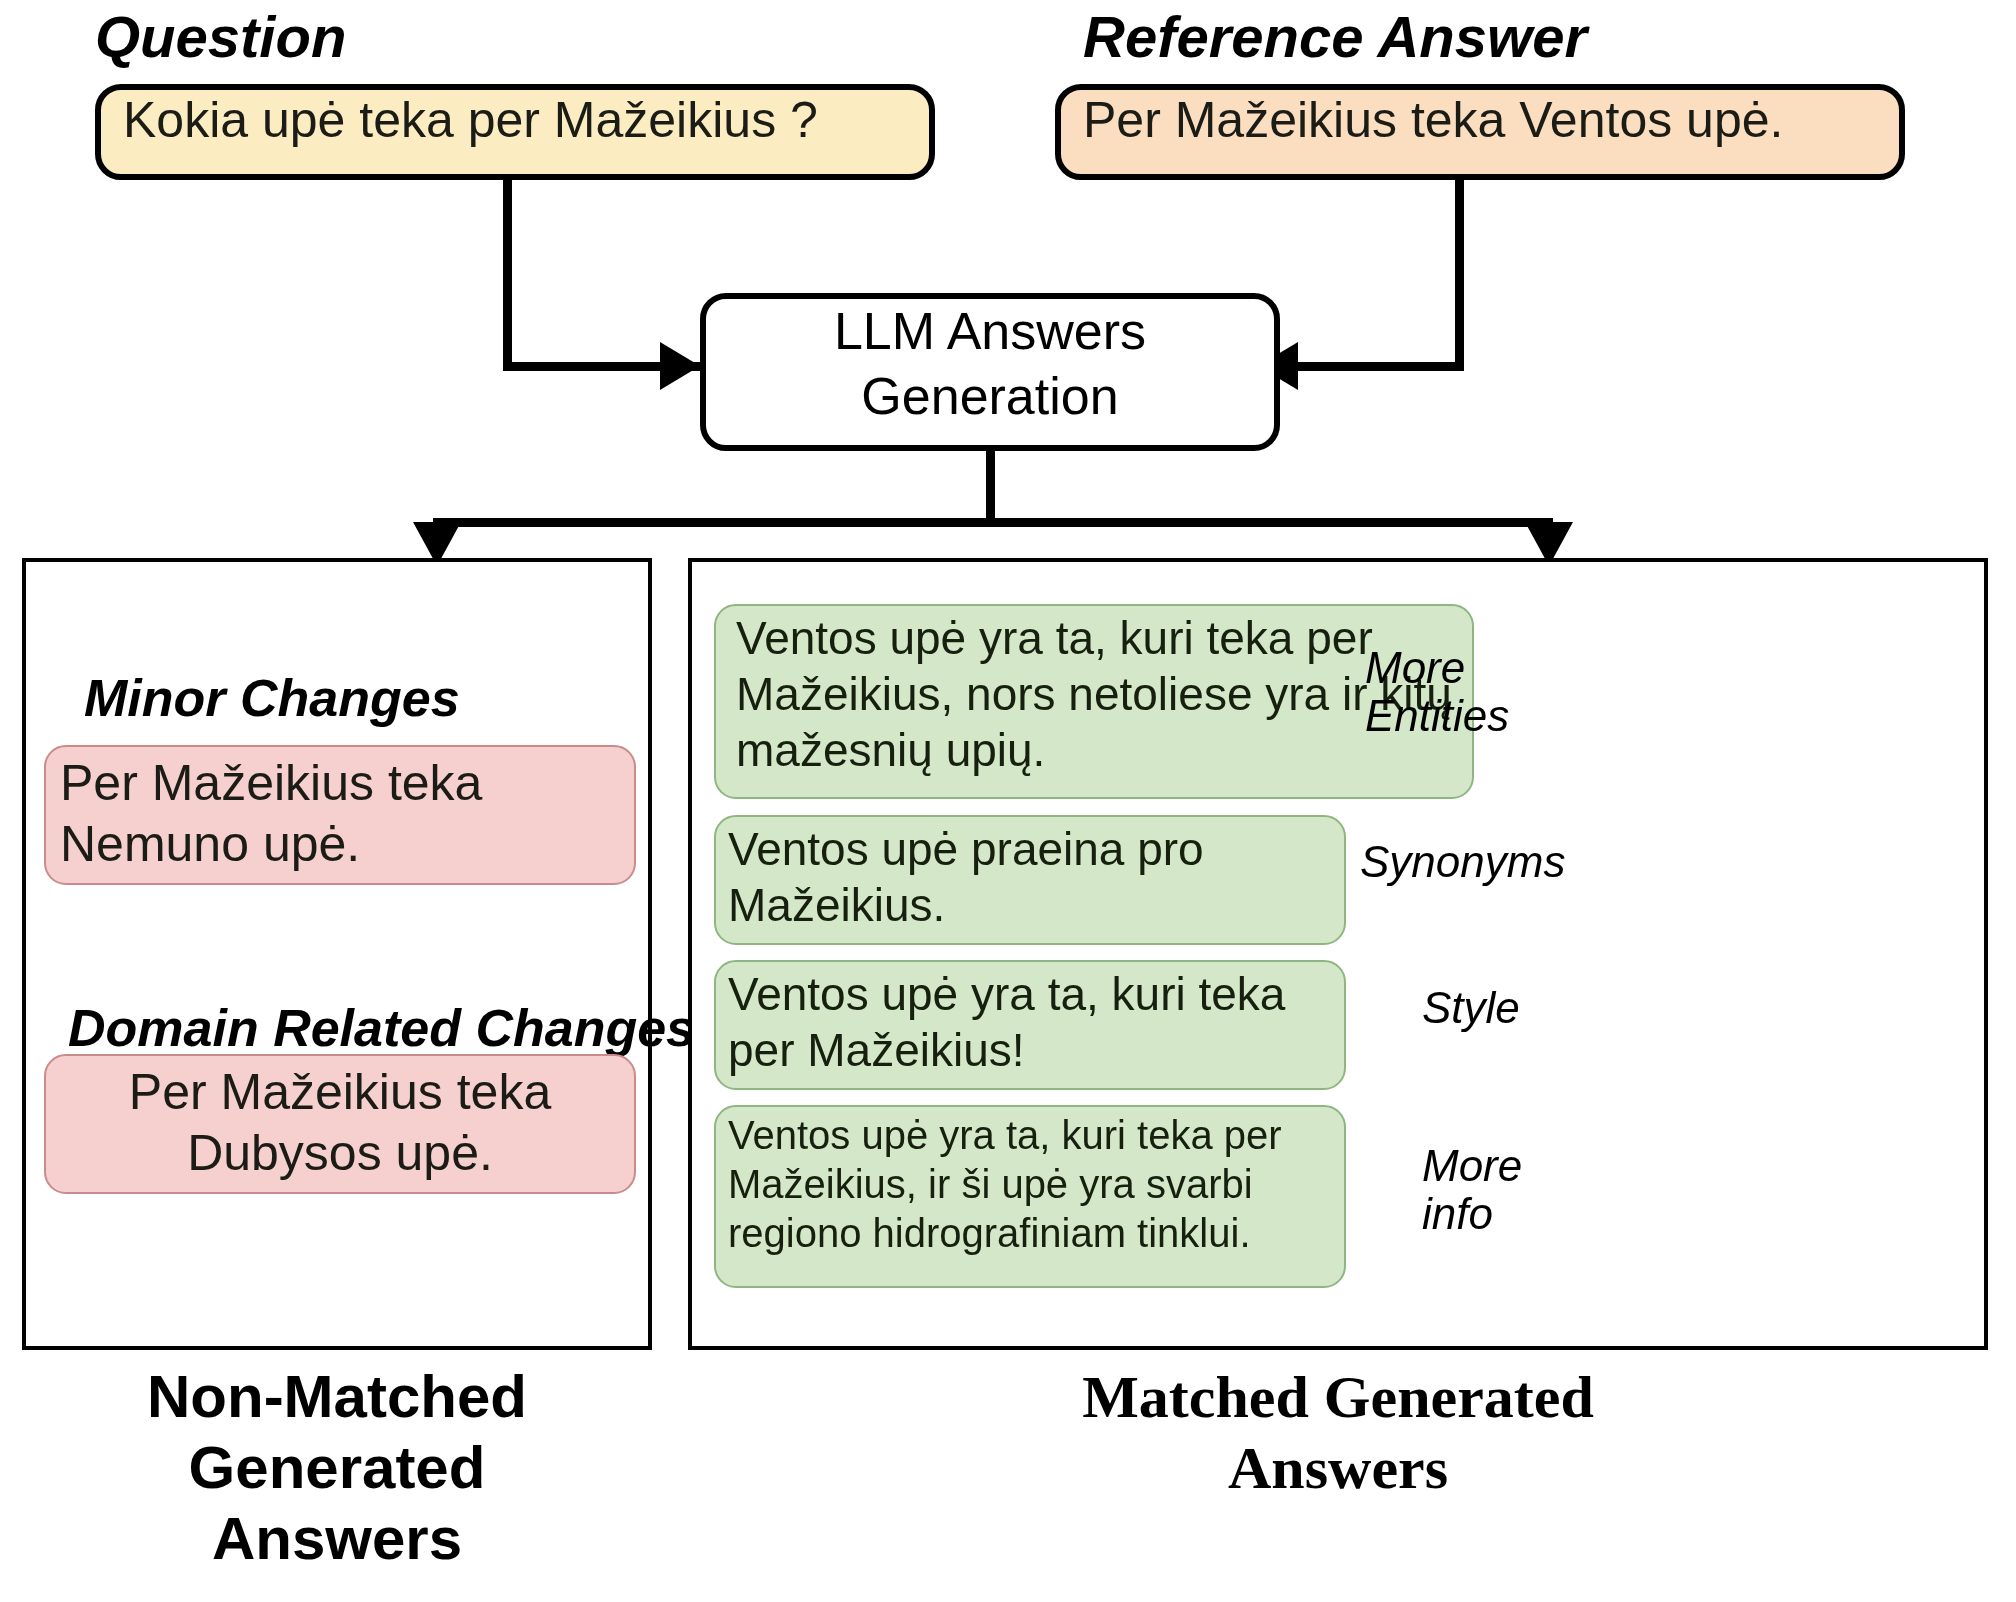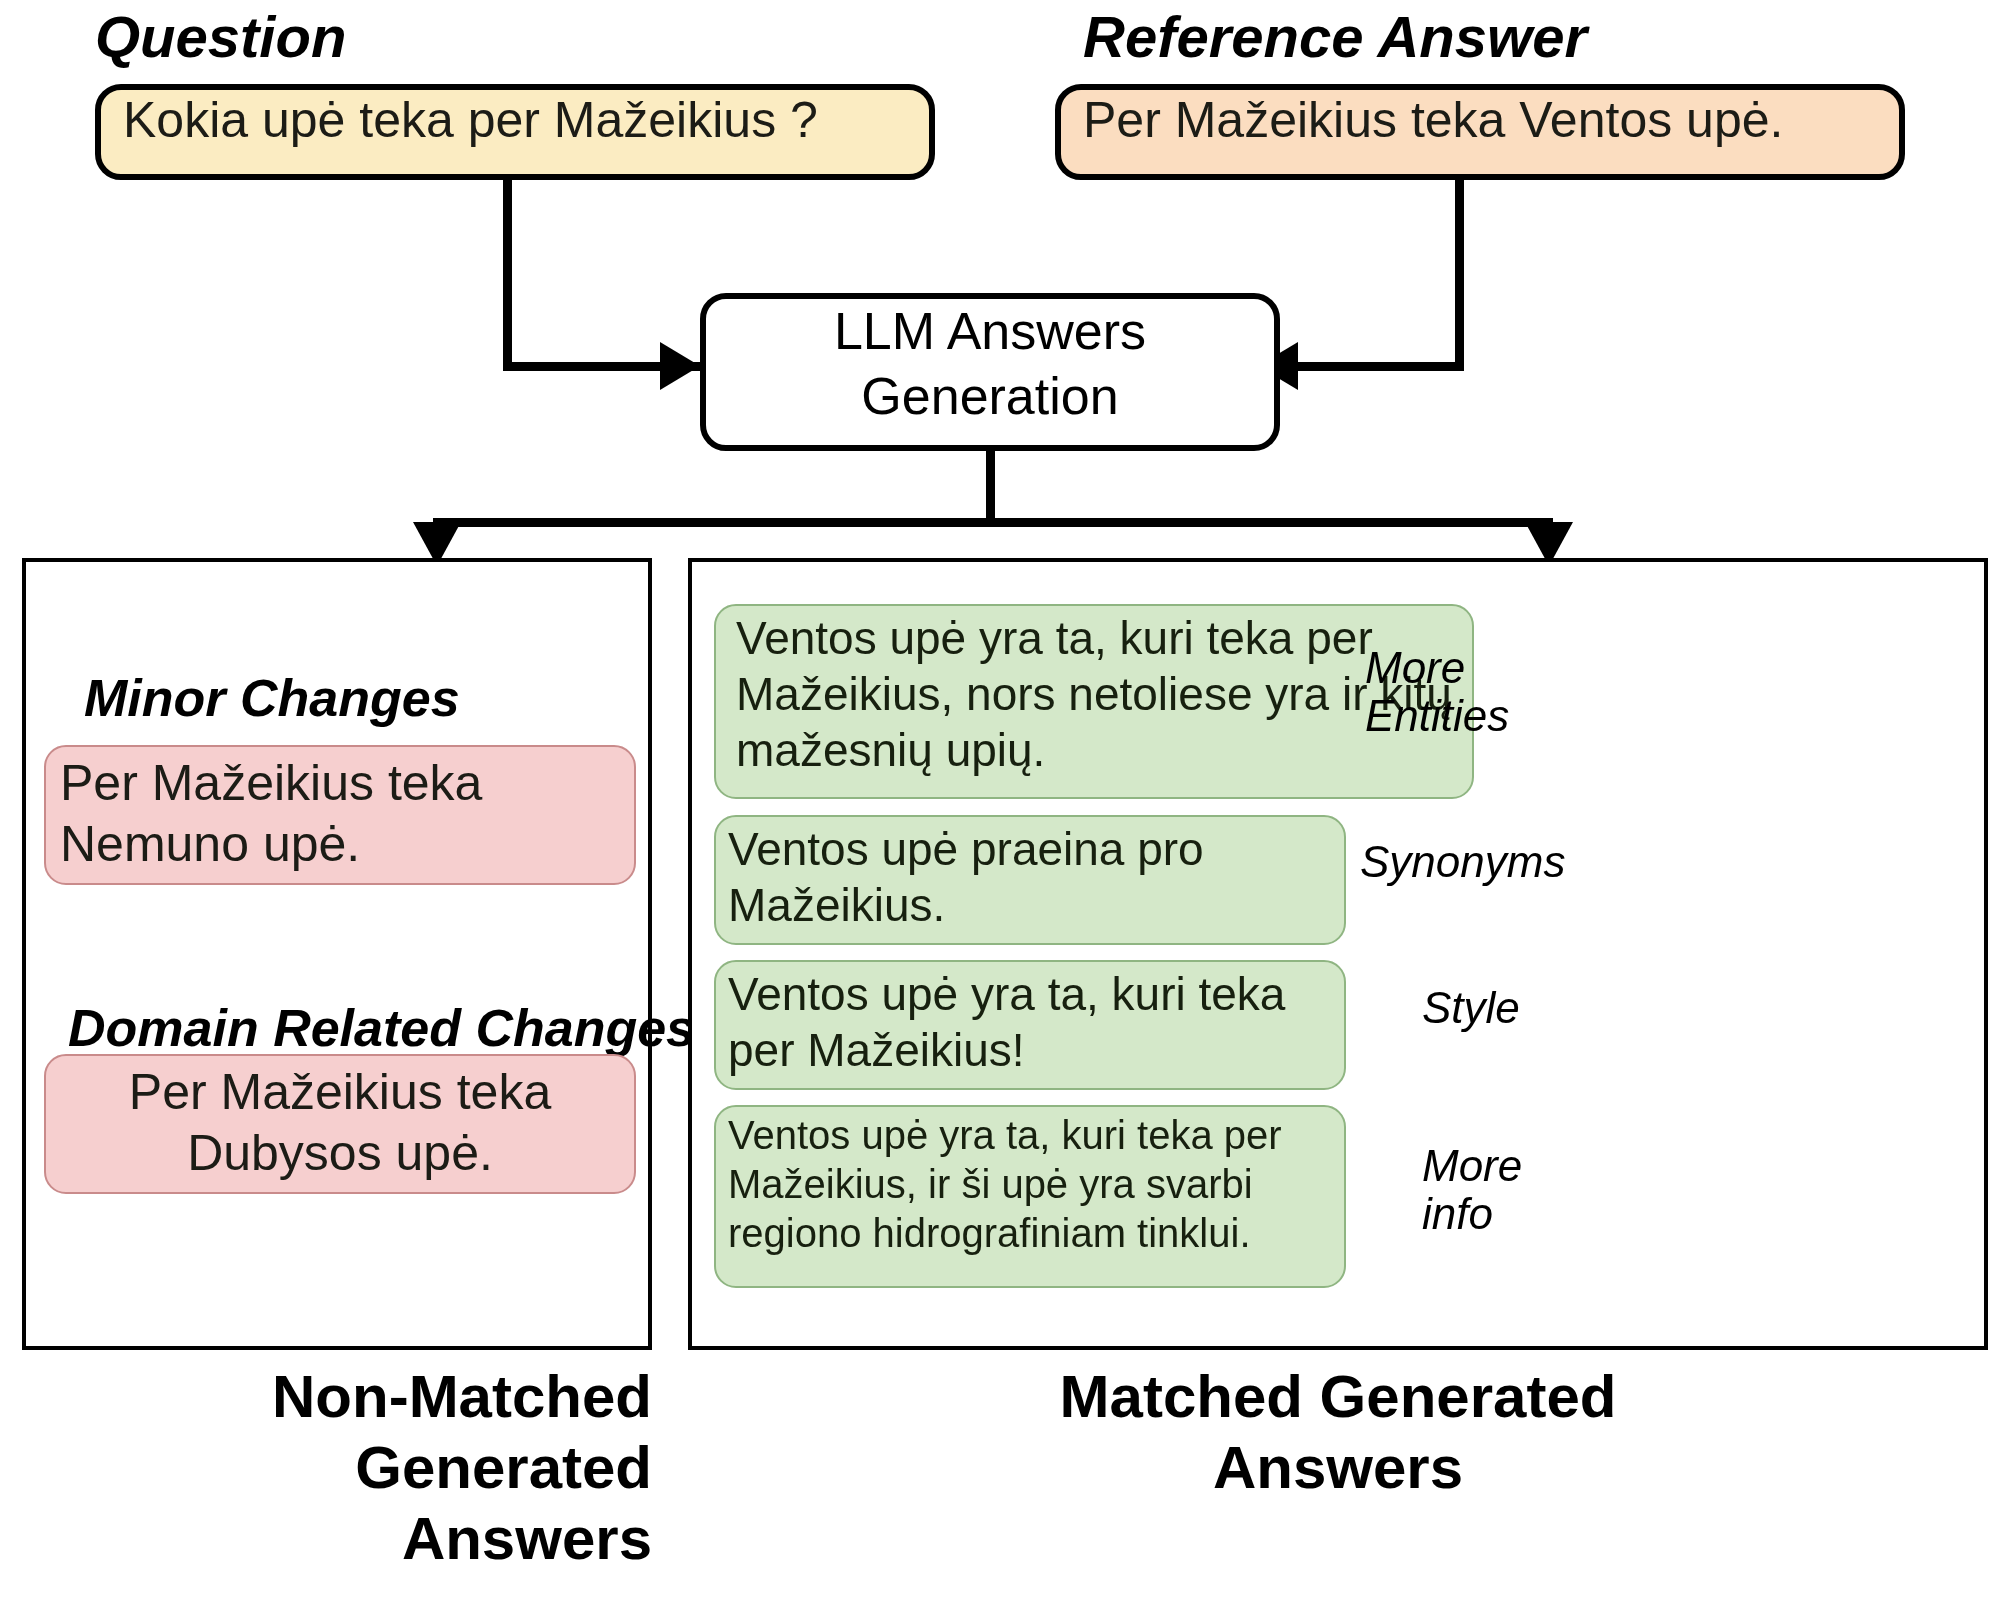--- a/index.html
+++ b/index.html
@@ -197,19 +197,19 @@
     </div>
     <div class="abs tag" style="left:730px; top:422px;">Style</div>
 
     <div class="abs rbox rbox-green small" style="left:22px; top:543px; width:632px; height:183px;">
       <span>Ventos upė yra ta, kuri teka per Mažeikius, ir ši upė yra svarbi regiono hidrografiniam tinklui.</span>
     </div>
     <div class="abs tag" style="left:730px; top:580px;">More
 info</div>
   </div>
 
-  <div class="abs caption" style="left:22px; top:1362px; width:630px;text-align:right;">Non-Matched Generated
+  <div class="abs caption" style="left:22px; top:1362px; width:630px;">Non-Matched Generated
 Answers</div>
 
-  <div class="abs caption" style="left:688px; top:1362px; width:1300px;">Matched Generated
+  <div class="abs caption" style="left:688px; top:1362px; width:1300px;font-family:Liberation Serif, serif;">Matched Generated
 Answers</div>
 
 </div>
 
 </body></html>

